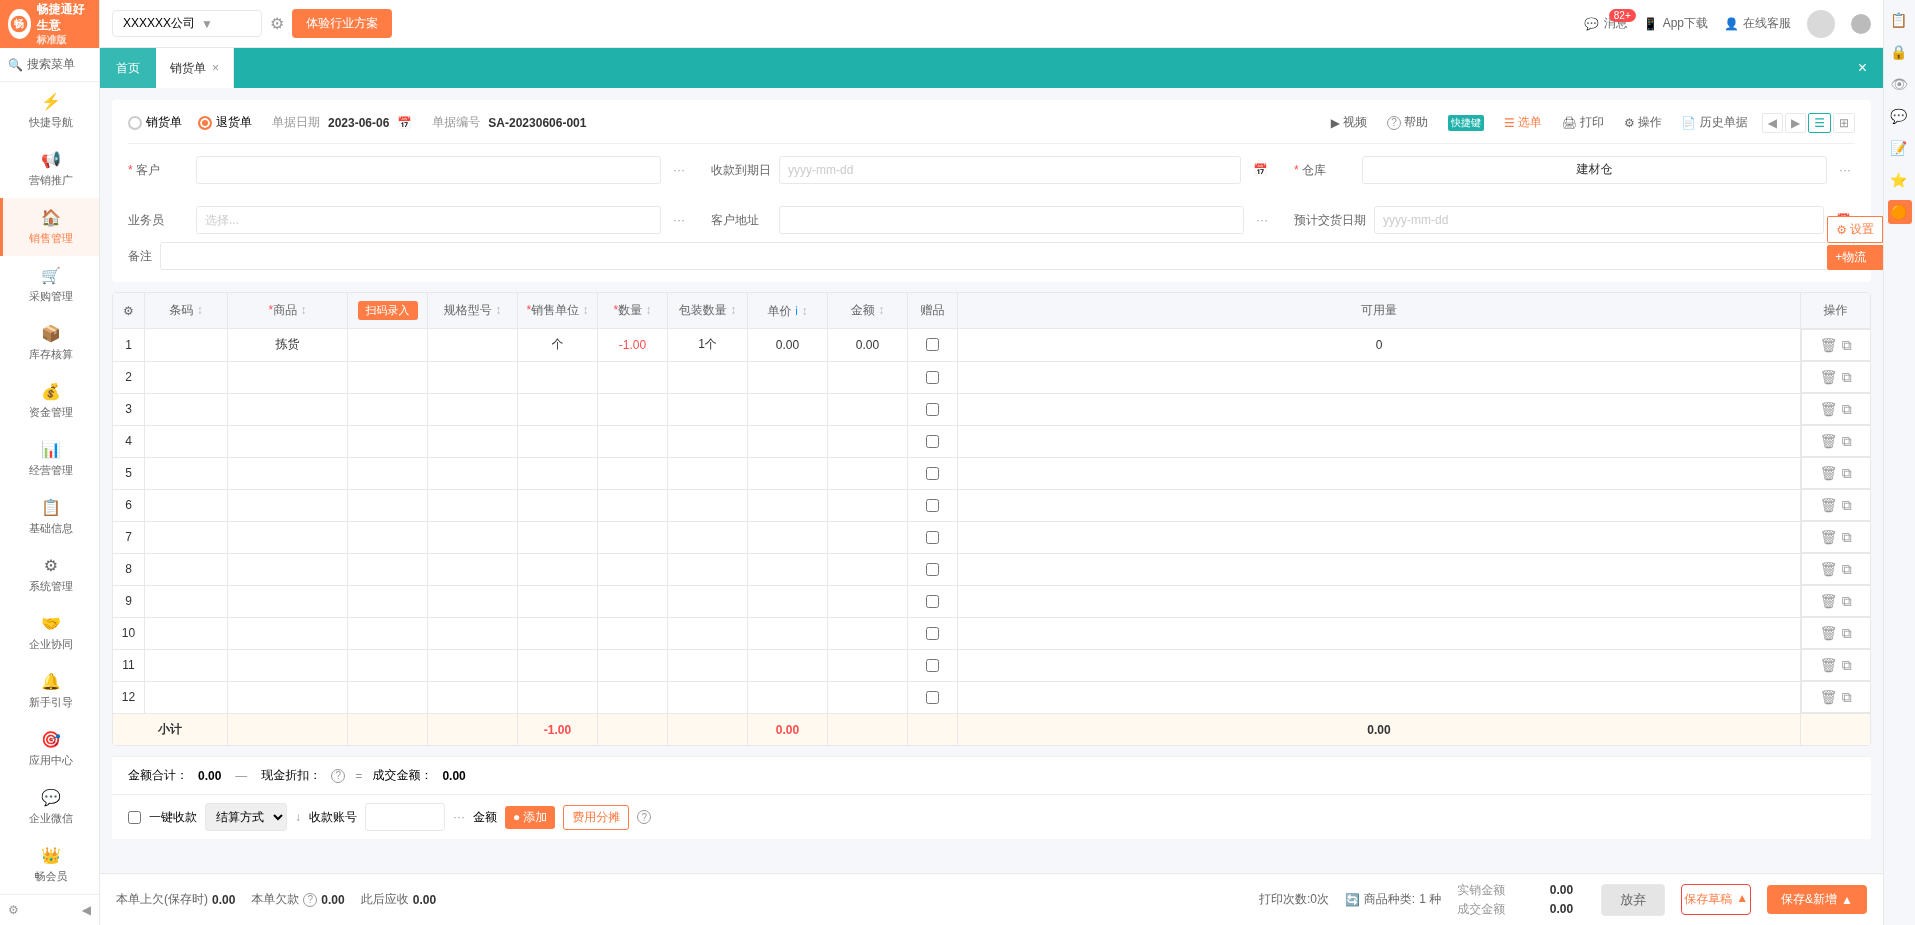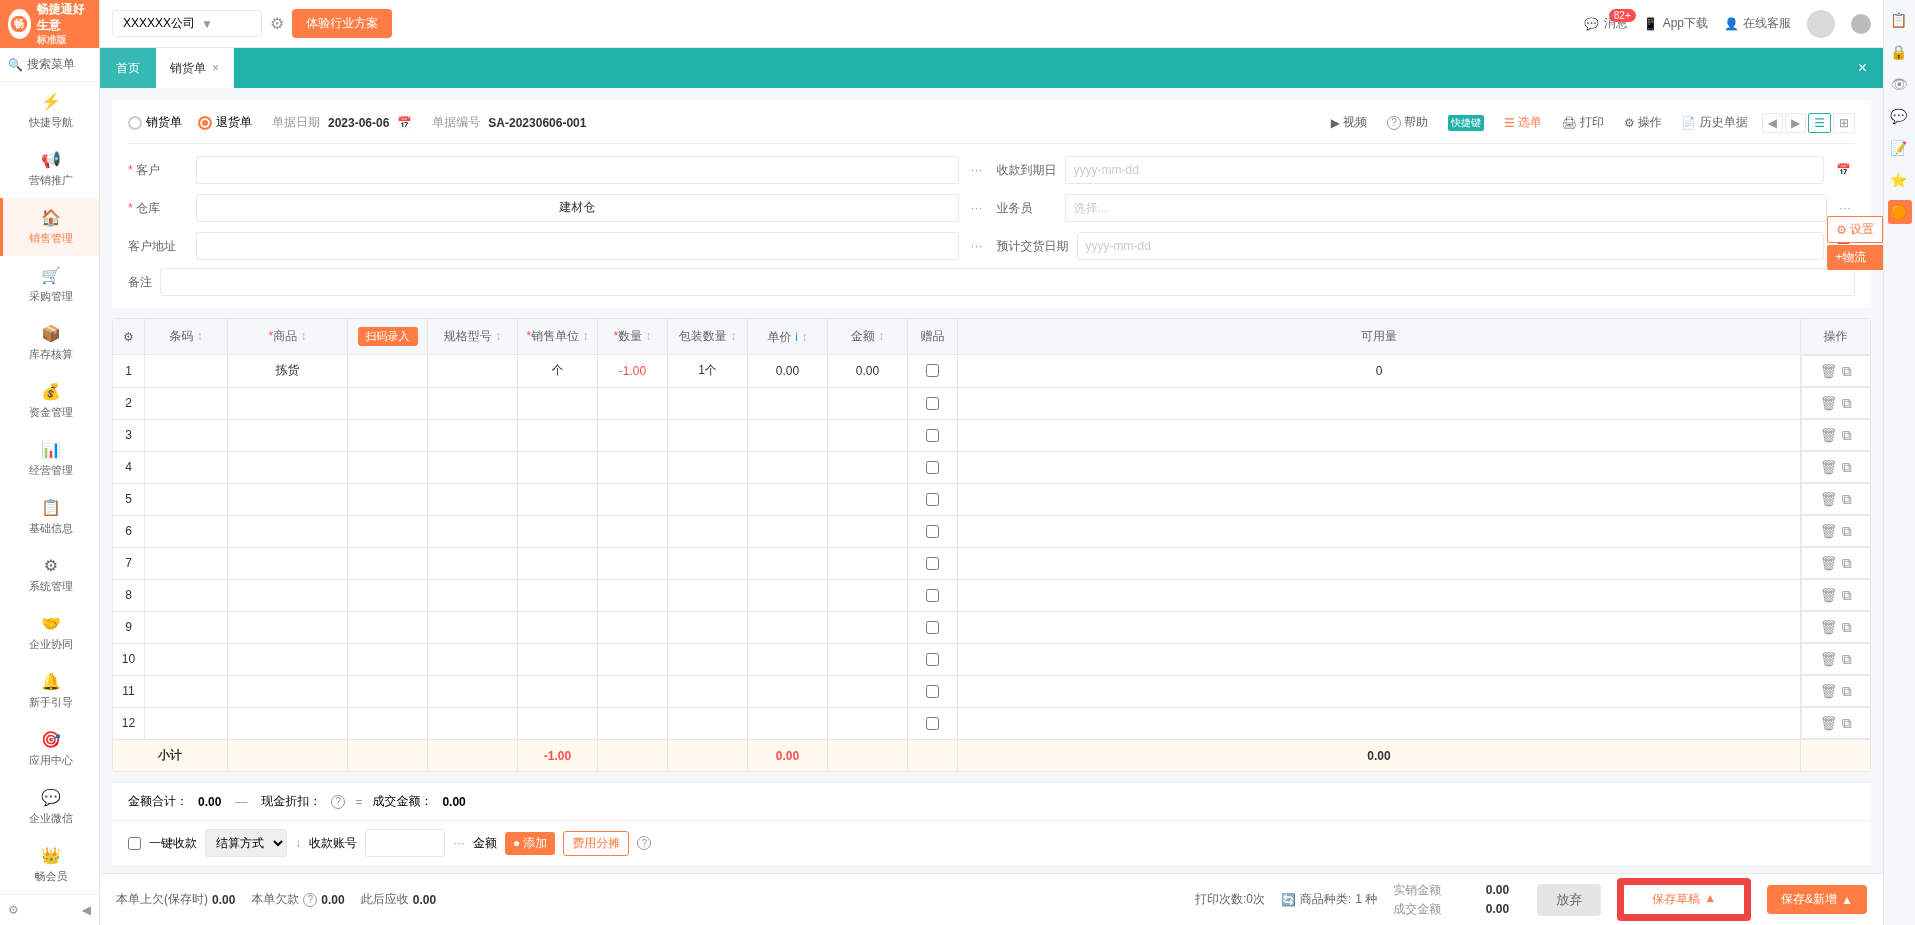--- a/index.html
+++ b/index.html
@@ -84,21 +84,21 @@
     .expense-btn { background: #fff; border: 1px solid #ff7d45; color: #ff7d45; border-radius: 3px; padding: 3px 8px; cursor: pointer; font-size: 12px; }
 
     
     .bottom-bar { height: 52px; background: #fff; border-top: 1px solid #e8e8e8; display: flex; align-items: center; padding: 0 16px; gap: 16px; }
     .bottom-stat { display: flex; align-items: center; gap: 4px; color: #666; font-size: 12px; }
     .bottom-stat-value { color: #333; font-weight: bold; }
     .bottom-spacer { flex: 1; }
     .bottom-print-info { color: #666; font-size: 12px; }
     .bottom-category { display: flex; align-items: center; gap: 4px; color: #666; font-size: 12px; cursor: pointer; }
     .discard-btn { border: 1px solid #e8e8e8; background: #e5e5e5; color: #666; border-radius: 4px; padding: 6px 18px; cursor: pointer; font-size: 13px; }
-    .save-draft-btn { border: 7px solid #ef4444; background: #fff; color: #ff7d45; border-radius: 4px; padding: 6px 28px; cursor: pointer; font-size: 13px; display: flex; gap: 4px; }
+    .save-draft-btn { border: 1px solid #ef4444; background: #fff; color: #ff7d45; border-radius: 4px; padding: 6px 2px; cursor: pointer; font-size: 13px; display: flex; gap: 4px; }
     .save-new-btn { background: #ff7d45; color: #fff; border: none; border-radius: 4px; padding: 6px 14px; cursor: pointer; font-size: 13px; display: flex; align-items: center; gap: 4px; }
 
     .right-summary { margin-left: auto; display: flex; flex-direction: column; align-items: flex-end; gap: 2px; margin-right: 12px; }
     .summary-line { display: flex; align-items: center; gap: 8px; font-size: 12px; }
     .summary-label { color: #999; }
     .summary-value { color: #333; font-weight: bold; min-width: 60px; text-align: right; }
 
     
     .right-panel { width: 32px; background: #f5f7fa; border-left: 1px solid #e8e8e8; display: flex; flex-direction: column; align-items: center; padding: 8px 0; gap: 8px; }
     .right-panel-btn { width: 24px; height: 24px; display: flex; align-items: center; justify-content: center; cursor: pointer; color: #999; font-size: 14px; border-radius: 3px; }
@@ -289,21 +289,21 @@
           </div>
           <div style="display:flex;gap:2px;">
             <span style="cursor:pointer;color:#999;border:1px solid #e8e8e8;padding:2px 5px;border-radius:2px;">◀</span>
             <span style="cursor:pointer;color:#999;border:1px solid #e8e8e8;padding:2px 5px;border-radius:2px;">▶</span>
             <span style="cursor:pointer;color:#20b2aa;border:1px solid #20b2aa;padding:2px 5px;border-radius:2px;">☰</span>
             <span style="cursor:pointer;color:#999;border:1px solid #e8e8e8;padding:2px 5px;border-radius:2px;">⊞</span>
           </div>
         </div>
       </div>
 
-      <div style="display:grid;grid-template-columns:1fr 1fr;gap:10px;margin-bottom:8px;">
+      <div style="display:grid;grid-template-columns:1fr 1fr 1fr;gap:22px;margin-bottom:8px;">
 
         <div class="form-row-item">
           <span class="form-row-label"><span class="required-star">*</span> <span>客户</span></span>
           <div class="form-input" style="flex:1;"></div>
           <span class="form-dots">···</span>
         </div>
 
         <div class="form-row-item">
           <span class="form-row-label">收款到期日</span>
           <div class="form-input-placeholder" style="flex:1;">

